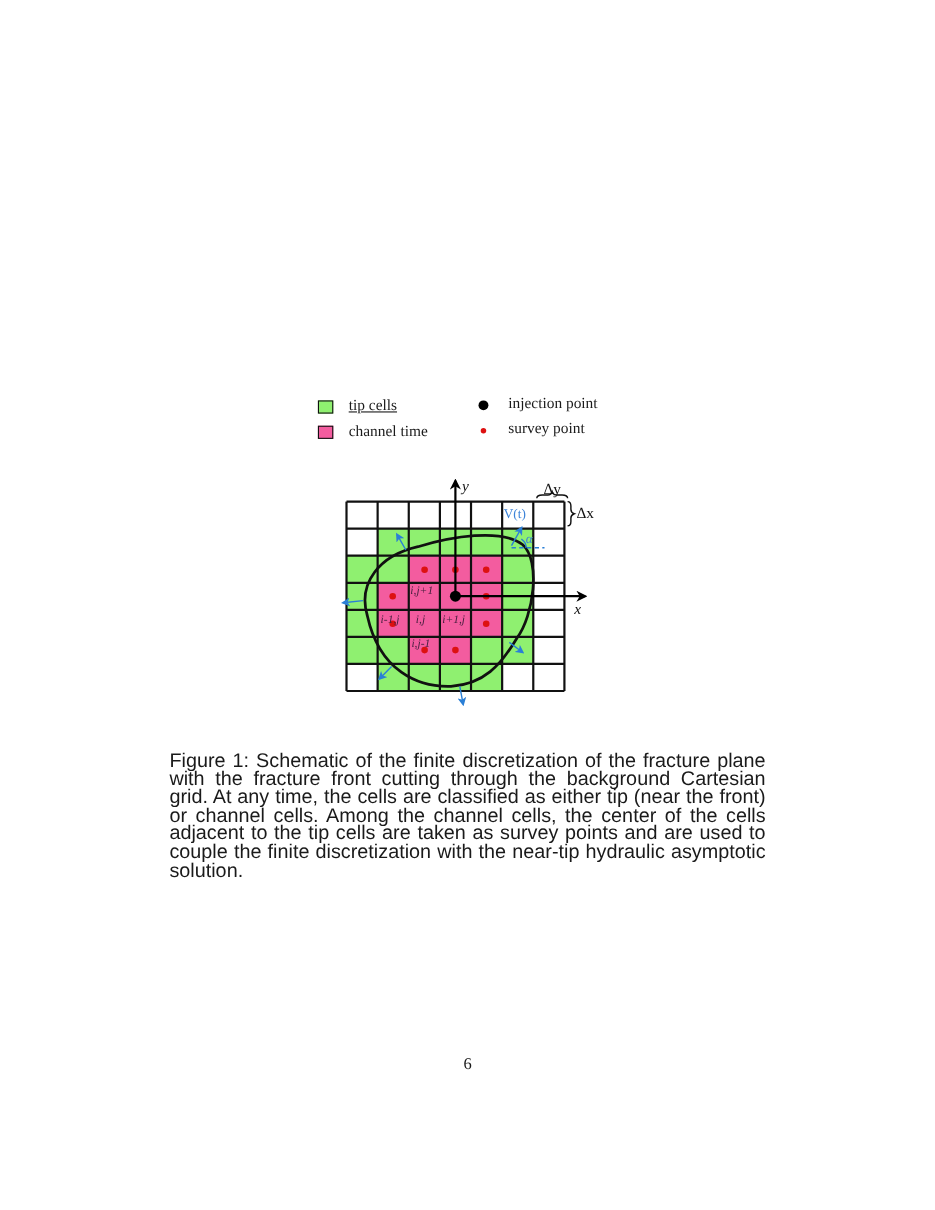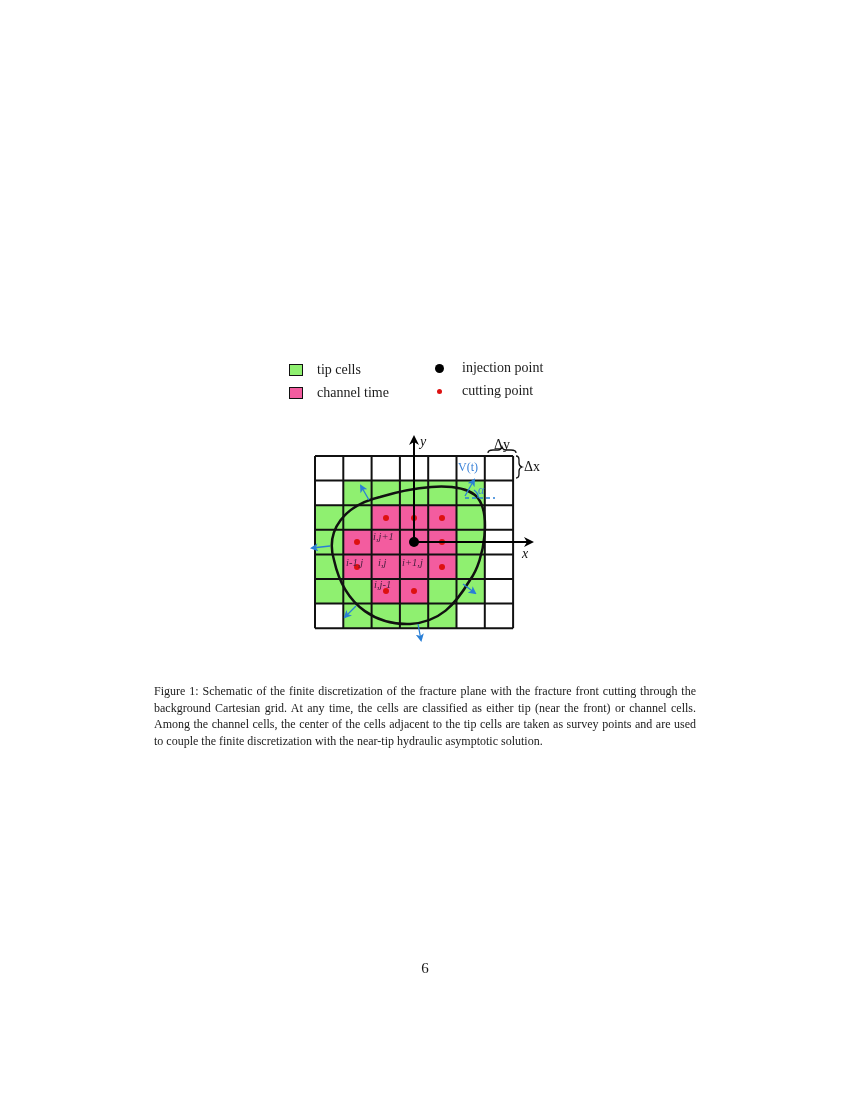--- a/index.html
+++ b/index.html
@@ -5,44 +5,44 @@
   html, body { margin:0; padding:0; background:#ffffff; }
   body { width:850px; height:1100px; position:relative; overflow:hidden;
          font-family:"DejaVu Serif","Liberation Serif",serif; color:#1a1a1a; }
   .legend { position:absolute; left:289px; top:360px; width:290px; height:46px; }
   .legend-item { position:absolute; display:flex; align-items:center; font-size:14px;
                  font-family:"Liberation Serif",serif; }
   .swatch { width:14px; height:12px; border:1.5px solid #111; box-sizing:border-box; margin-right:14px; }
   .dot-big { width:9px; height:9px; border-radius:50%; background:#000; margin-right:18px; margin-left:4px; }
   .dot-small { width:5px; height:5px; border-radius:50%; background:#d11; margin-right:20px; margin-left:6px; }
   .figure { position:absolute; left:0; top:0; width:850px; height:1100px; }
-  .caption { position:absolute; left:154px; top:683px; width:542px; font-size:12px; line-height:16.6px;
-             text-align:justify; font-family:Liberation Serif, serif; }
+  .caption { position:absolute; left:154px; top:683px; width:542px; font-size:18px; line-height:16.6px;
+             text-align:justify; font-family:Liberation Sans, sans-serif; }
   .page-number { position:absolute; left:0; width:850px; top:960px; text-align:center; font-size:15px;
                  font-family:"Liberation Serif",serif; }
 </style>
 </head>
 <body>
 
 <div class="legend">
-  <div class="legend-item" style="left:0;top:2px;">
+  <div class="legend-item" style="left:0;top:2px;text-decoration:underline;">
     <span class="swatch" style="background:#8ff070"></span>
     <span>tip cells</span>
   </div>
   <div class="legend-item" style="left:0;top:25px;">
     <span class="swatch" style="background:#f35c9f"></span>
     <span>channel time</span>
   </div>
   <div class="legend-item" style="left:142px;top:0;align-items:center;">
     <span class="dot-big"></span>
     <span>injection point</span>
   </div>
   <div class="legend-item" style="left:142px;top:23px;">
     <span class="dot-small"></span>
-    <span>cutting point</span>
+    <span>survey point</span>
   </div>
 </div>
 
 <svg class="figure" width="850" height="1100" viewBox="0 0 850 1100">
   <defs>
     <marker id="ah" markerWidth="10" markerHeight="10" refX="8" refY="5" orient="auto" markerUnits="userSpaceOnUse">
       <path d="M0,0 L10,5 L0,10 L3,5 z" fill="#000"></path>
     </marker>
     <marker id="ab" markerWidth="8" markerHeight="8" refX="6" refY="4" orient="auto" markerUnits="userSpaceOnUse">
       <path d="M0,0 L8,4 L0,8 L2,4 z" fill="#2a7fd6"></path>

